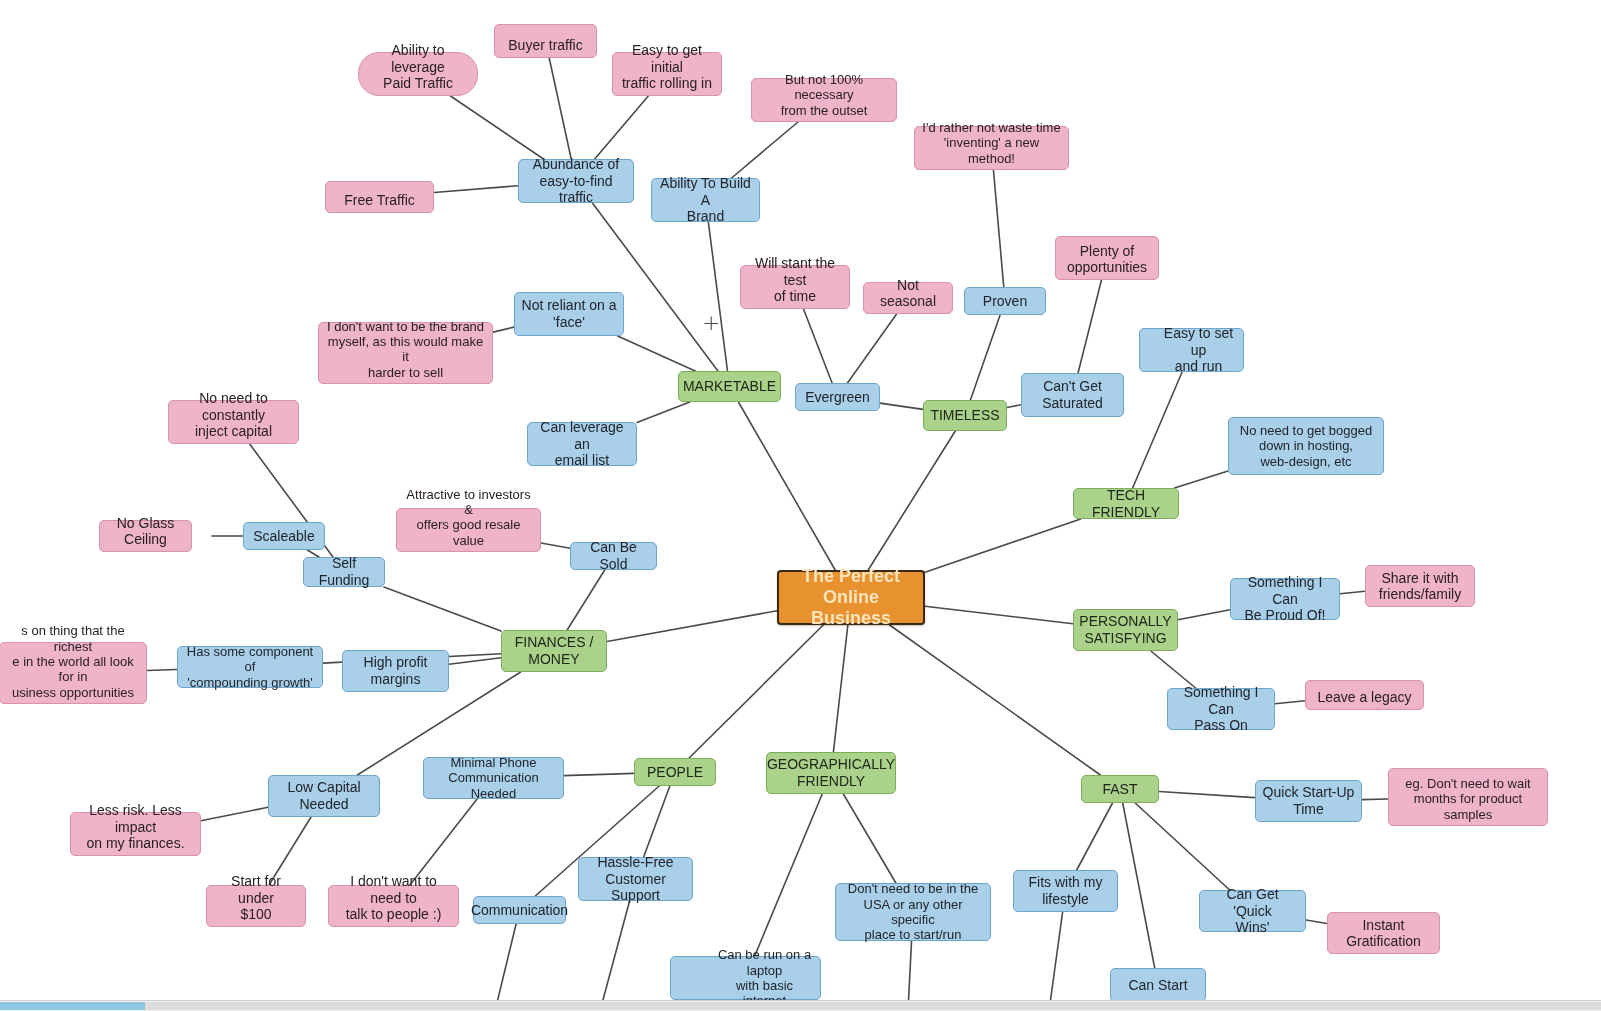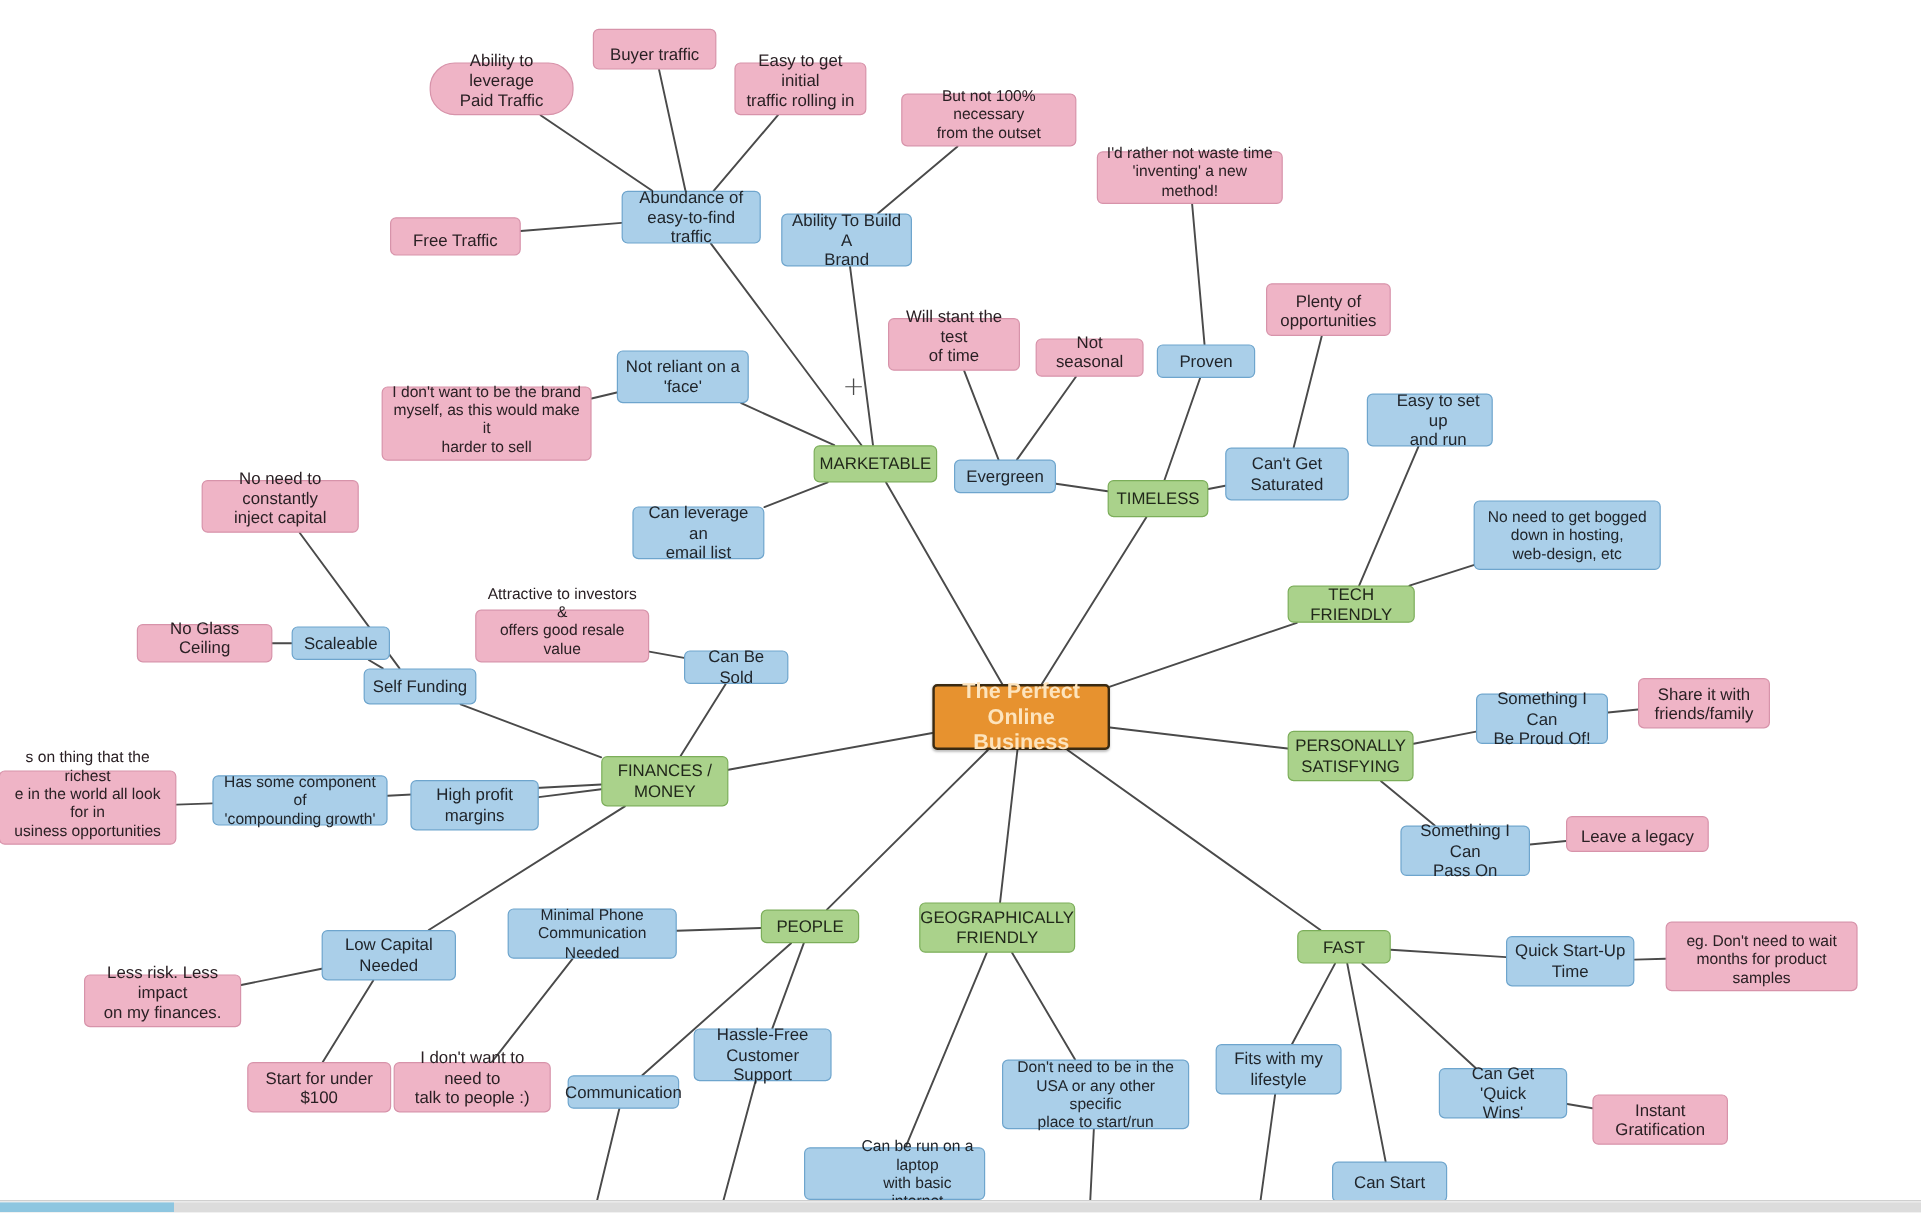--- a/index.html
+++ b/index.html
@@ -163,26 +163,26 @@
 Saturated</span></div>
       <div class="node green fs14" style="left: 923px; top: 400px; width: 84px; height: 31px;"><span>TIMELESS</span></div>
       <div class="node pink fs14" style="left: 168px; top: 400px; width: 131px; height: 44px;"><span>No need to constantly
 inject capital</span></div>
       <div class="node blue fs13" style="left: 1228px; top: 417px; width: 156px; height: 58px;"><span>No need to get bogged
 down in hosting,
 web-design, etc</span></div>
       <div class="node blue fs14" style="left: 527px; top: 422px; width: 110px; height: 44px;"><span>Can leverage an
 email list</span></div>
       <div class="node green fs14" style="left: 1073px; top: 488px; width: 106px; height: 31px;"><span>TECH FRIENDLY</span></div>
-      <div class="node pink fs14" style="left: 99px; top: 520px; width: 113px; height: 32px; margin-left: 15px;"><span>No Glass Ceiling</span></div>
+      <div class="node pink fs14" style="left: 99px; top: 520px; width: 93px; height: 32px;"><span>No Glass Ceiling</span></div>
       <div class="node blue fs14" style="left: 243px; top: 522px; width: 82px; height: 28px;"><span>Scaleable</span></div>
       <div class="node pink fs13" style="left: 396px; top: 508px; width: 145px; height: 44px;"><span>Attractive to investors &amp;
 offers good resale value</span></div>
       <div class="node blue fs14" style="left: 570px; top: 542px; width: 87px; height: 28px;"><span>Can Be Sold</span></div>
-      <div class="node blue fs14" style="left: 303px; top: 557px; width: 94px; height: 30px;"><span>Self Funding</span></div>
+      <div class="node blue fs14" style="left: 303px; top: 557px; width: 82px; height: 30px;"><span>Self Funding</span></div>
       <div class="node pink fs14" style="left: 1365px; top: 565px; width: 110px; height: 42px;"><span>Share it with
 friends/family</span></div>
       <div class="node blue fs14" style="left: 1230px; top: 578px; width: 110px; height: 42px;"><span>Something I Can
 Be Proud Of!</span></div>
       <div class="node green fs14" style="left: 1073px; top: 609px; width: 105px; height: 42px;"><span>PERSONALLY
 SATISFYING</span></div>
       <div class="node pink fs13" style="left: -1px; top: 642px; width: 148px; height: 62px;"><span>s on thing that the richest
 e in the world all look for in
 usiness opportunities</span></div>
       <div class="node green fs14" style="left: 501px; top: 630px; width: 106px; height: 42px;"><span>FINANCES /
@@ -211,21 +211,21 @@
 on my finances.</span></div>
       <div class="node blue fs14" style="left: 578px; top: 857px; width: 115px; height: 44px;"><span>Hassle-Free
 Customer Support</span></div>
       <div class="node blue fs14" style="left: 1013px; top: 870px; width: 105px; height: 42px;"><span>Fits with my
 lifestyle</span></div>
       <div class="node blue fs13" style="left: 835px; top: 883px; width: 156px; height: 58px;"><span>Don't need to be in the
 USA or any other specific
 place to start/run</span></div>
       <div class="node blue fs14" style="left: 1199px; top: 890px; width: 107px; height: 42px;"><span>Can Get 'Quick
 Wins'</span></div>
-      <div class="node pink fs14" style="left: 206px; top: 885px; width: 120px; height: 42px;"><span>Start for under
+      <div class="node pink fs14" style="left: 206px; top: 885px; width: 100px; height: 42px;"><span>Start for under
 $100</span></div>
       <div class="node pink fs14" style="left: 328px; top: 885px; width: 131px; height: 42px;"><span>I don't want to need to
 talk to people :)</span></div>
       <div class="node blue fs14" style="left: 473px; top: 896px; width: 93px; height: 28px;"><span>Communication</span></div>
       <div class="node pink fs14" style="left: 1327px; top: 912px; width: 113px; height: 42px;"><span>Instant
 Gratification</span></div>
       <div class="node blue fs13" style="left: 670px; top: 956px; width: 151px; height: 44px; padding-left: 44px;"><span>Can be run on a laptop
 with basic internet</span></div>
       <div class="node blue fs14" style="left: 1110px; top: 968px; width: 96px; height: 34px;"><span>Can Start</span></div>
     </div>

